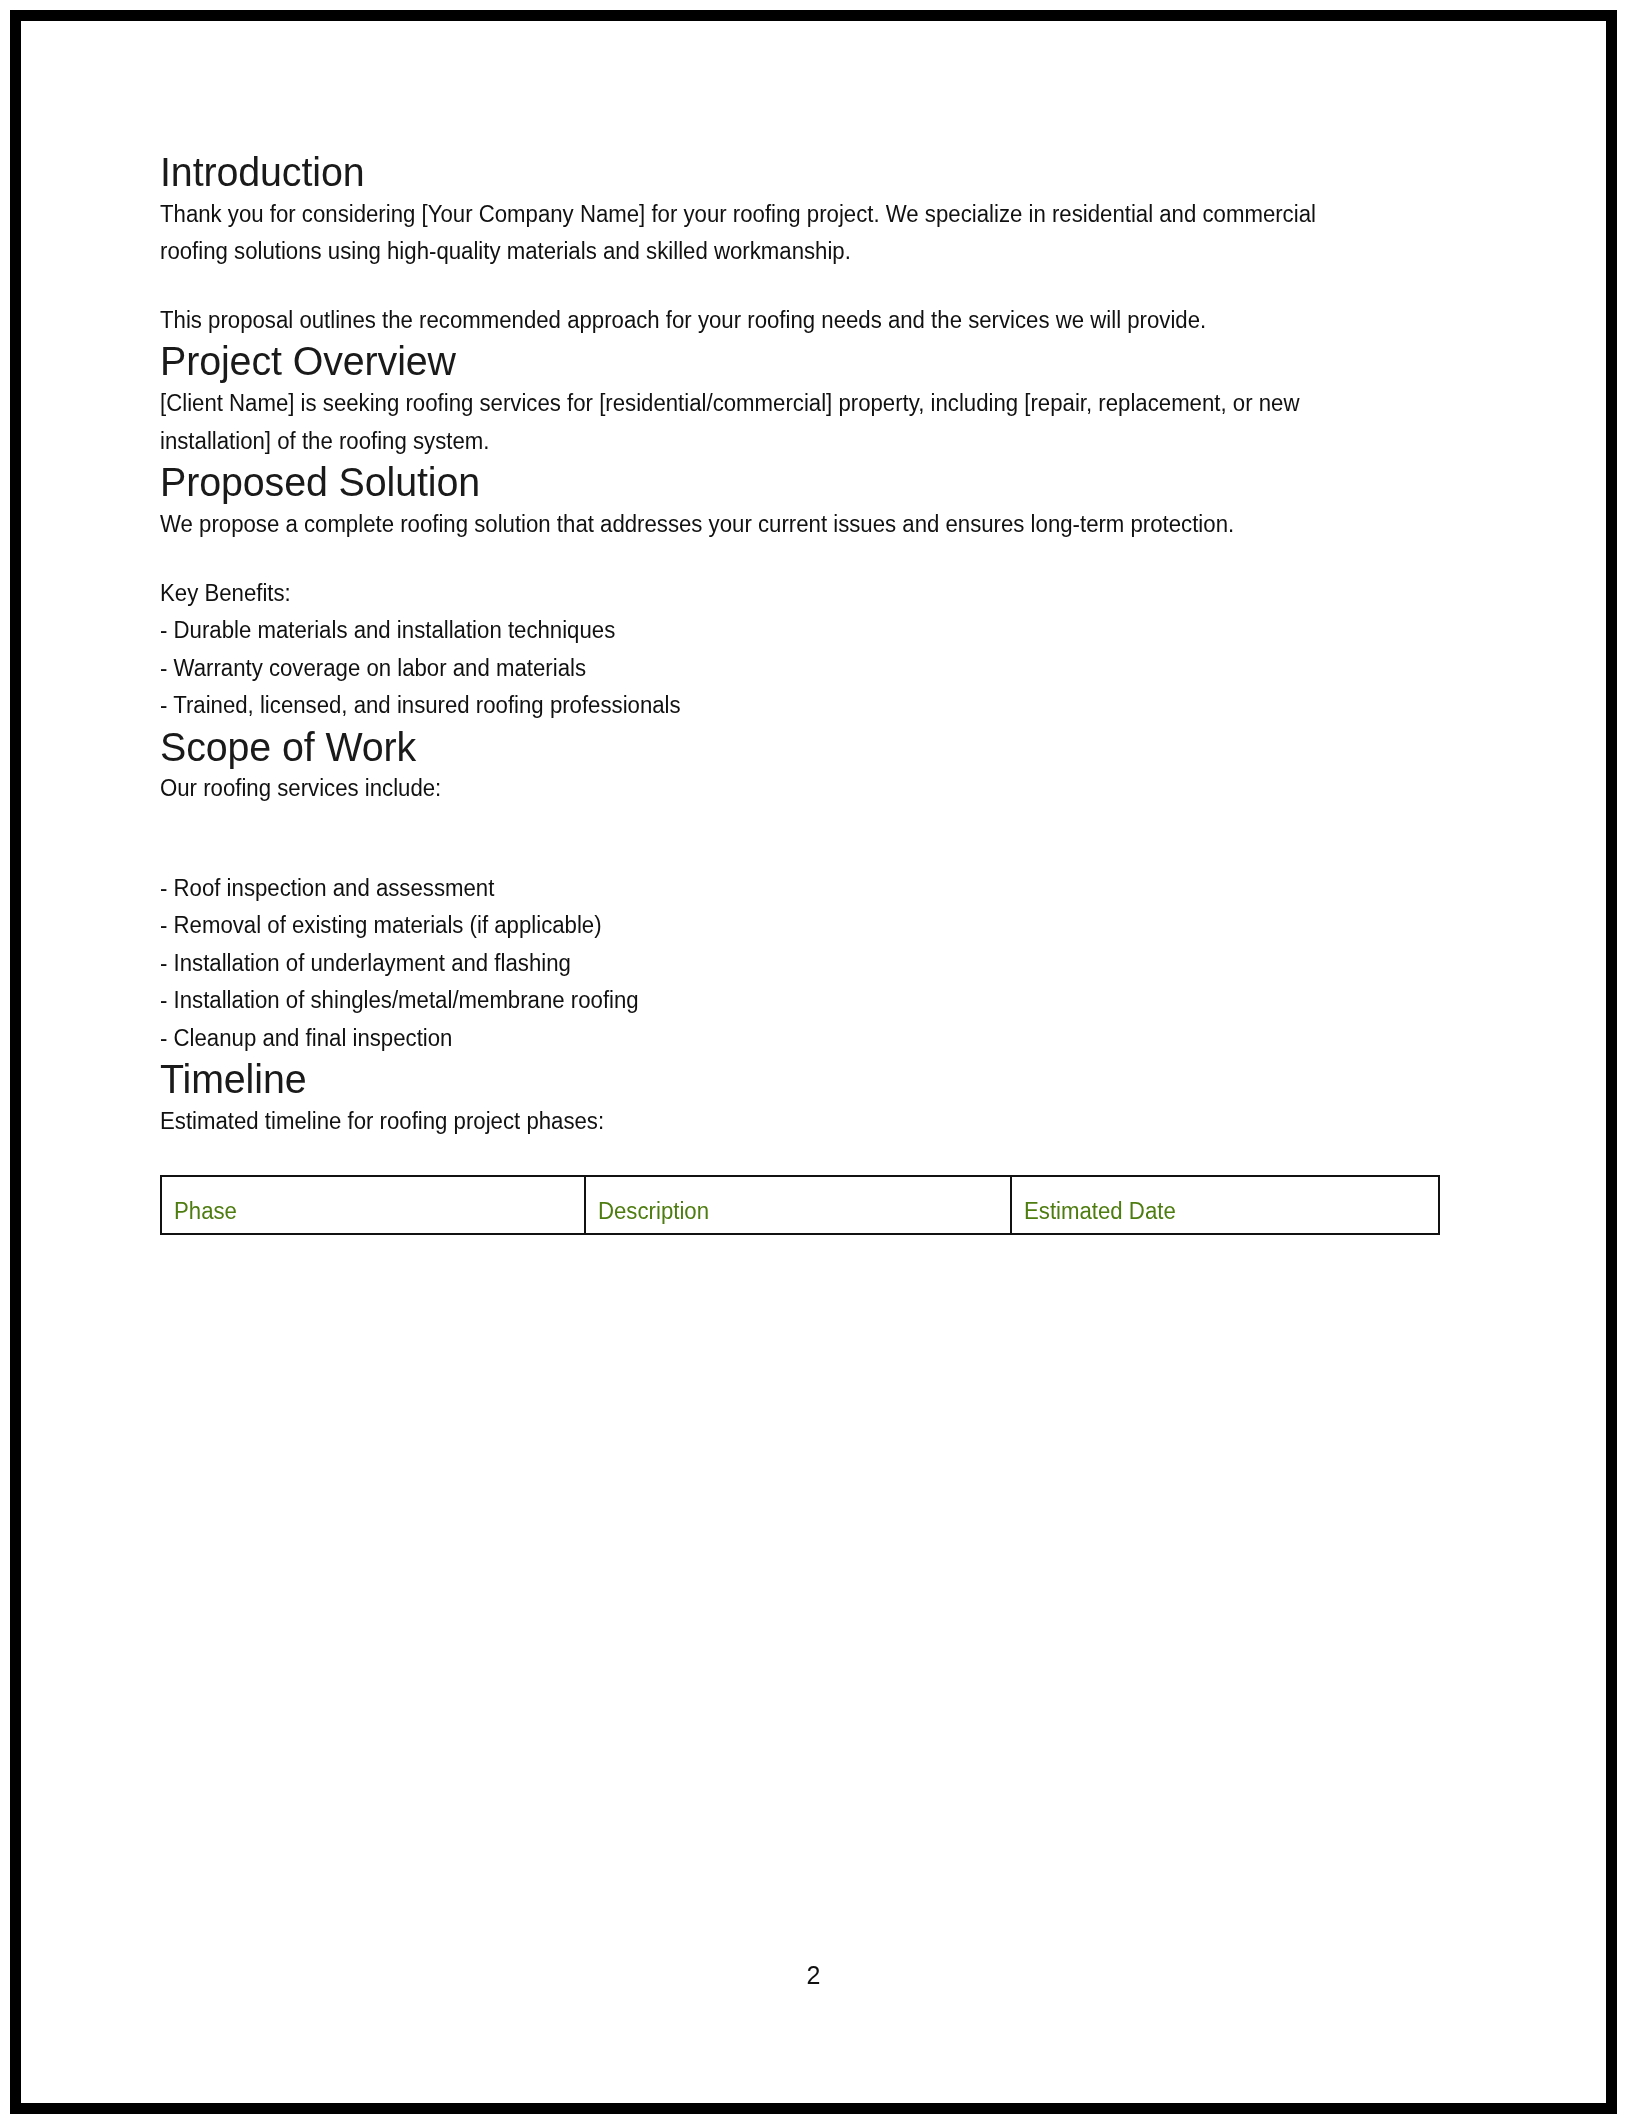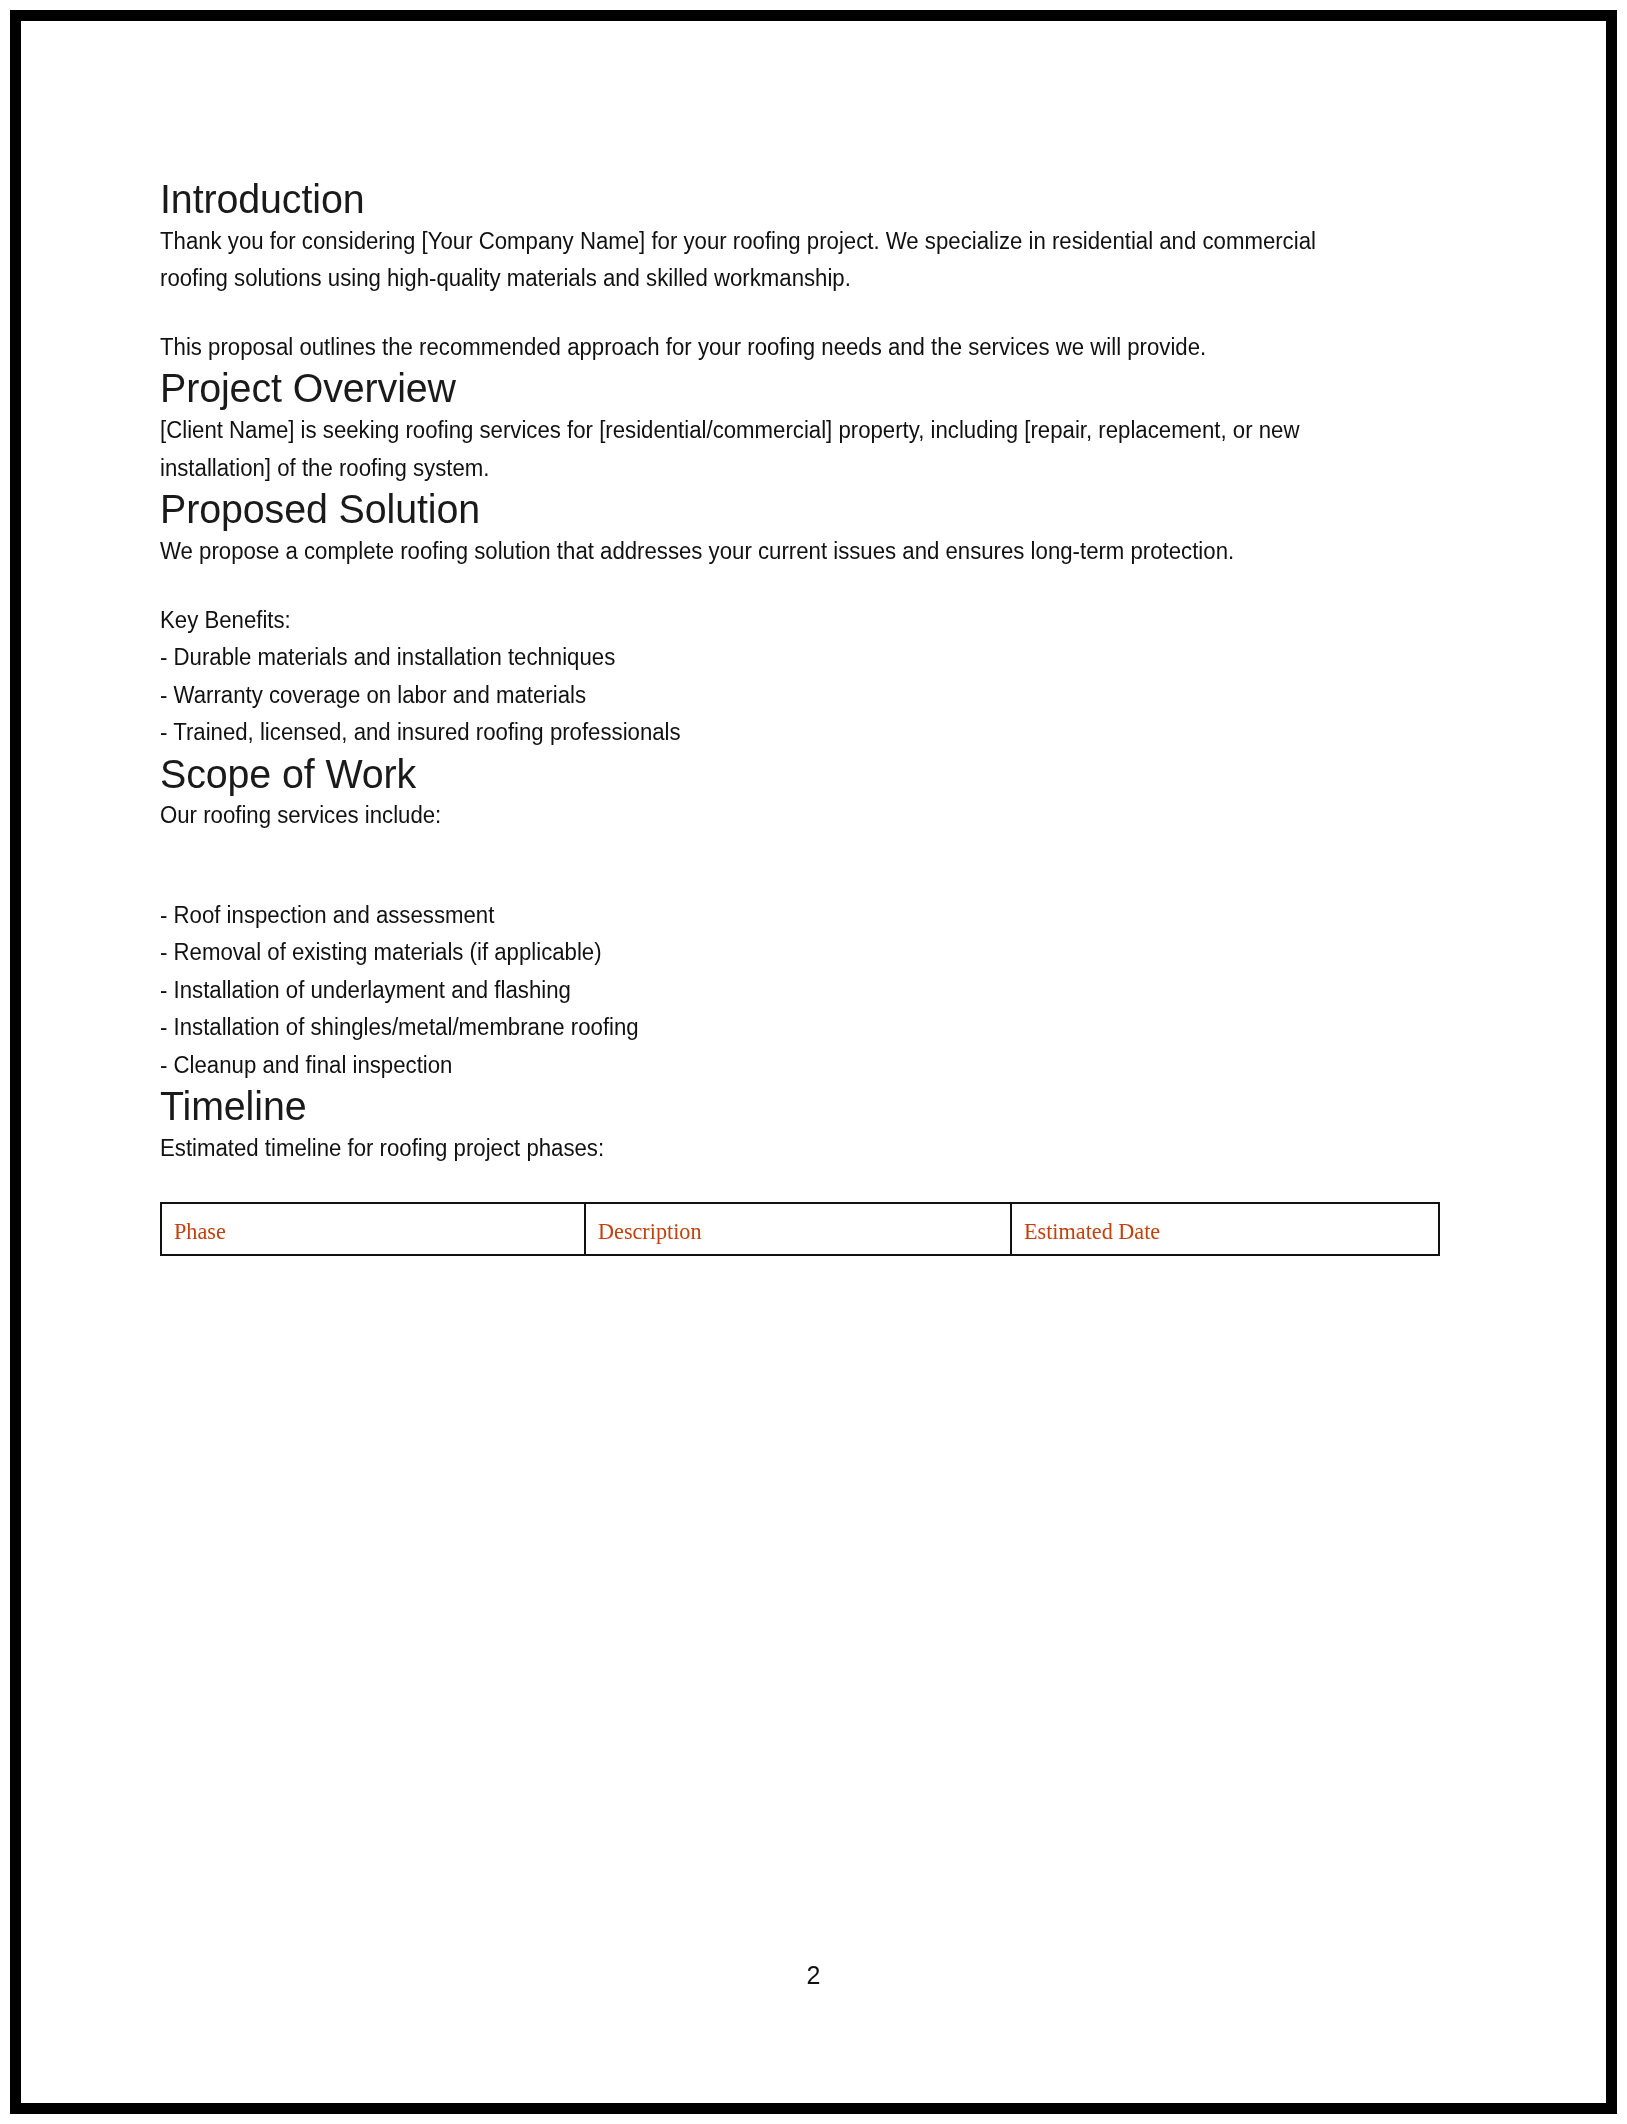--- a/index.html
+++ b/index.html
@@ -28,21 +28,20 @@
     height: 2104px;
     border: 11px solid #000000;
     box-sizing: border-box;
     pointer-events: none;
   }
   #content {
     position: absolute;
     left: 160px;
     top: 150px;
     width: 1272px;
-    margin-top: 27px;
   }
 
   h1.section-title {
     font-size: 41px;
     font-weight: 400;
     line-height: 1.12;
     margin: 0;
     letter-spacing: -0.1px;
     transform: scaleX(0.96);
     transform-origin: left center;
@@ -72,24 +71,23 @@
   table.timeline-table {
     border-collapse: collapse;
     width: 1200px;
     margin-top: 34px;
     font-size: 23px;
     line-height: 1.4;
     table-layout: fixed;
   }
   table.timeline-table td {
     border: 2px solid #111111;
-    padding: 12px 12px 6px 12px;
+    padding: 18px 12px 6px 12px;
     vertical-align: top;
-    color: #c2410c;
-    font-family: Liberation Serif, serif;
+    color: #4d7c0f;
   }
   .col-phase { width: 398px; }
   .col-desc  { width: 400px; }
   .col-date  { width: 402px; }
 
   .cell-inner {
     display: block;
     transform: scaleX(0.965);
     transform-origin: left center;
   }

